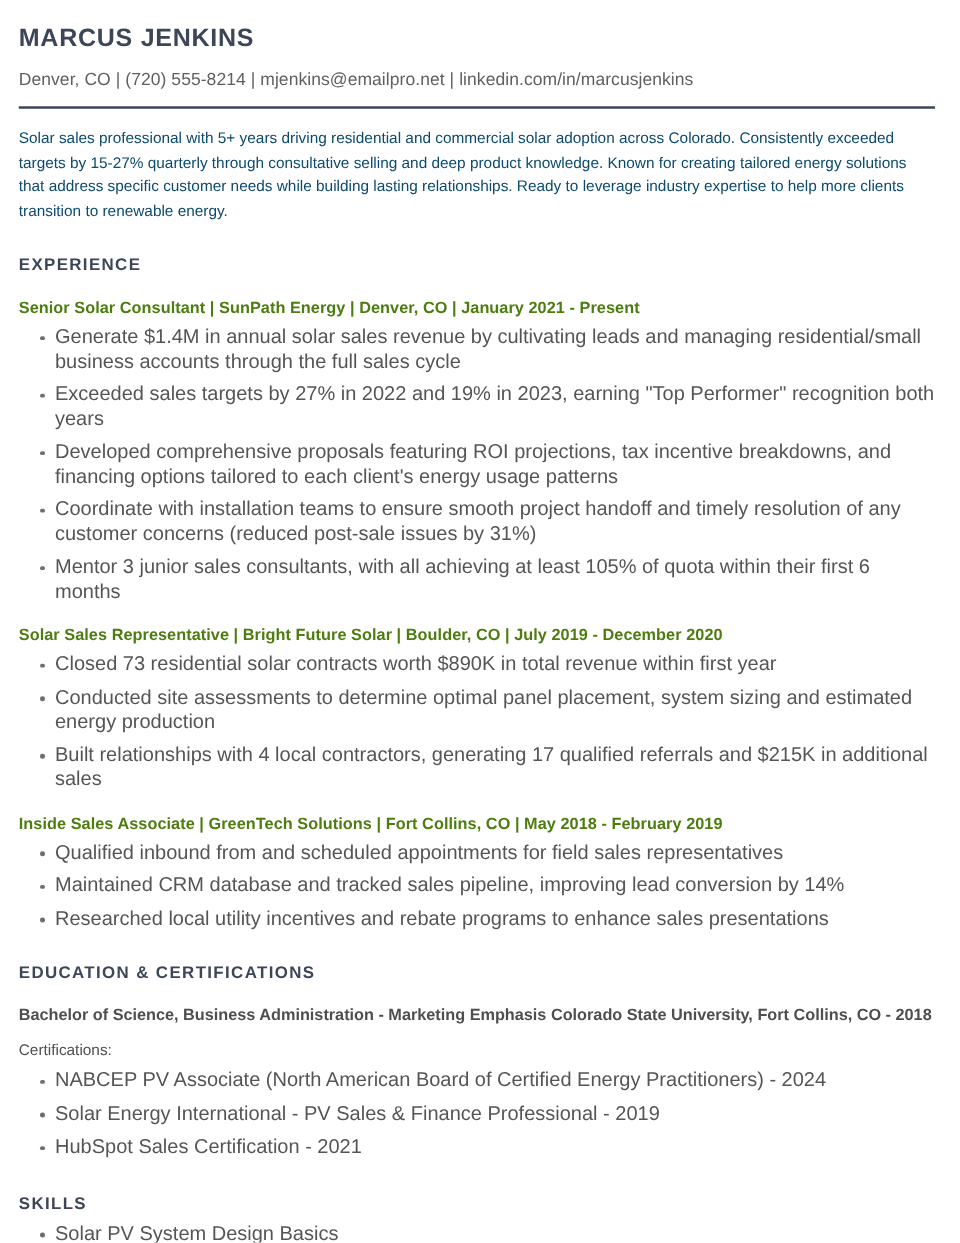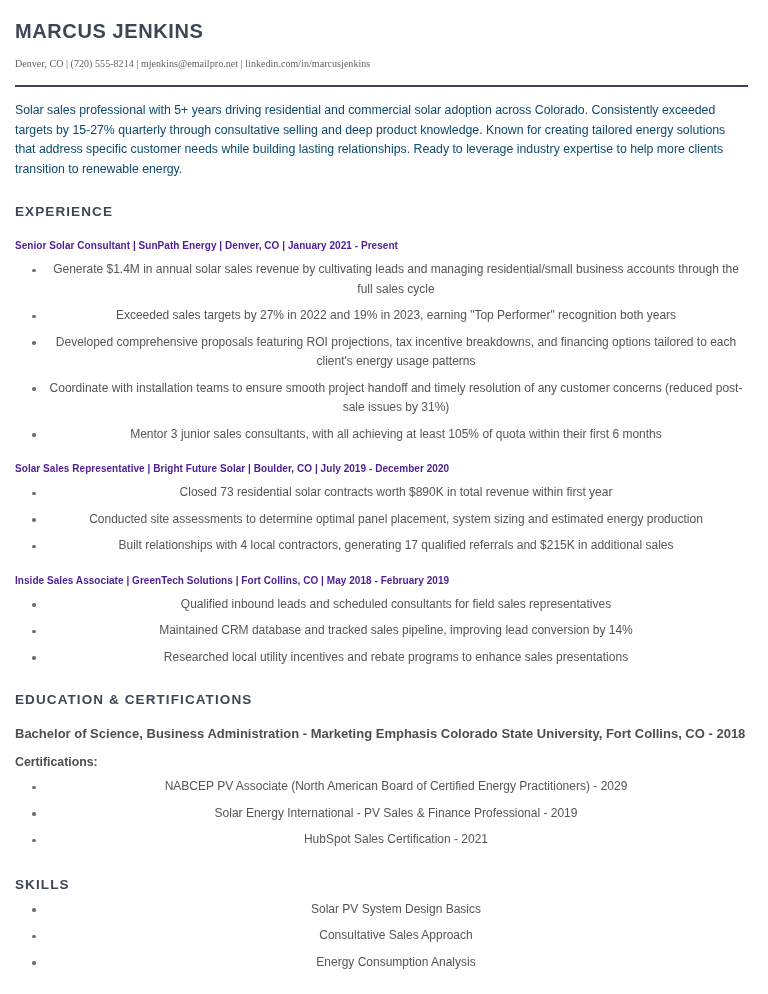--- a/index.html
+++ b/index.html
@@ -23,26 +23,25 @@
   
   .name {
     font-size: 20px;
     font-weight: bold;
     letter-spacing: 0.6px;
     color: #3d4657;
     margin: 0 0 0 0;
     line-height: 26px;
   }
   .contact {
-    font-size: 10px;
+    font-size: 14px;
     color: #5f5f5f;
     margin-top: 12px;
     line-height: 15px;
     letter-spacing: 0.05px;
-    font-family: Liberation Serif, serif;
   }
   .rule {
     border: 0;
     border-top: 2px solid #3d4657;
     margin: 14px 0 0 0;
     width: 100%;
   }
 
   
   .summary {
@@ -63,42 +62,41 @@
     line-height: 18px;
   }
   .section {
     margin-top: 24px;
   }
   .section.skills-section { margin-top: 26px; }
 
   
   .entry { margin-top: 16px; }
   .entry-heading {
-    font-size: 10px;
+    font-size: 13px;
     font-weight: bold;
-    color: #4c1d95;
+    color: #4d7c0f;
     line-height: 17px;
     margin: 0;
     letter-spacing: 0.05px;
   }
 
   
   ul.bullets {
     list-style: none;
     margin: 6px 0 0 0;
     padding: 0;
   }
   ul.bullets li {
     position: relative;
     padding-left: 29px;
-    font-size: 12px;
+    font-size: 16px;
     line-height: 19.5px;
     color: #555555;
     margin-bottom: 7px;
-    text-align: center;
   }
   ul.bullets li:last-child { margin-bottom: 0; }
   ul.bullets li::before {
     content: "";
     position: absolute;
     left: 17px;
     top: 8.5px;
     width: 3.5px;
     height: 3.5px;
     border-radius: 50%;
@@ -108,21 +106,21 @@
   
   .edu-line {
     font-size: 13px;
     font-weight: bold;
     color: #4e4e4e;
     line-height: 17px;
     margin-top: 16px;
   }
   .cert-label {
     font-size: 12.3px;
-    font-weight: bold;
+    font-weight: normal;
     color: #4e4e4e;
     line-height: 17px;
     margin-top: 12px;
   }
   .cert-list { margin-top: 9px; }
   .skills-list { margin-top: 12px; }
   .skills-list li { margin-bottom: 12px; }
 </style>
 </head>
 <body>
@@ -156,33 +154,33 @@
       <ul class="bullets">
         <li>Closed 73 residential solar contracts worth $890K in total revenue within first year</li>
         <li>Conducted site assessments to determine optimal panel placement, system sizing and estimated energy production</li>
         <li>Built relationships with 4 local contractors, generating 17 qualified referrals and $215K in additional sales</li>
       </ul>
     </div>
 
     <div class="entry">
       <div class="entry-heading">Inside Sales Associate | GreenTech Solutions | Fort Collins, CO | May 2018 - February 2019</div>
       <ul class="bullets">
-        <li>Qualified inbound leads and scheduled consultants for field sales representatives</li>
+        <li>Qualified inbound from and scheduled appointments for field sales representatives</li>
         <li>Maintained CRM database and tracked sales pipeline, improving lead conversion by 14%</li>
         <li>Researched local utility incentives and rebate programs to enhance sales presentations</li>
       </ul>
     </div>
   </div>
 
   <div class="section">
     <h2 class="section-title">EDUCATION &amp; CERTIFICATIONS</h2>
     <div class="edu-line">Bachelor of Science, Business Administration - Marketing Emphasis Colorado State University, Fort Collins, CO - 2018</div>
     <div class="cert-label">Certifications:</div>
     <ul class="bullets cert-list">
-      <li>NABCEP PV Associate (North American Board of Certified Energy Practitioners) - 2029</li>
+      <li>NABCEP PV Associate (North American Board of Certified Energy Practitioners) - 2024</li>
       <li>Solar Energy International - PV Sales &amp; Finance Professional - 2019</li>
       <li>HubSpot Sales Certification - 2021</li>
     </ul>
   </div>
 
   <div class="section skills-section">
     <h2 class="section-title">SKILLS</h2>
     <ul class="bullets skills-list">
       <li>Solar PV System Design Basics</li>
       <li>Consultative Sales Approach</li>

